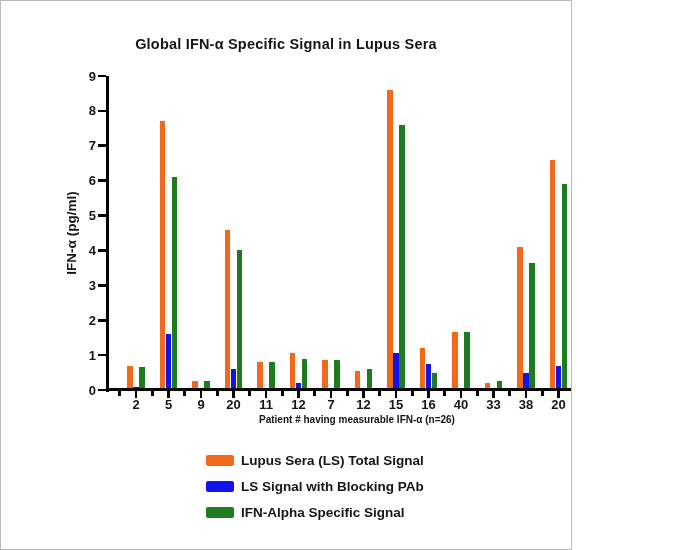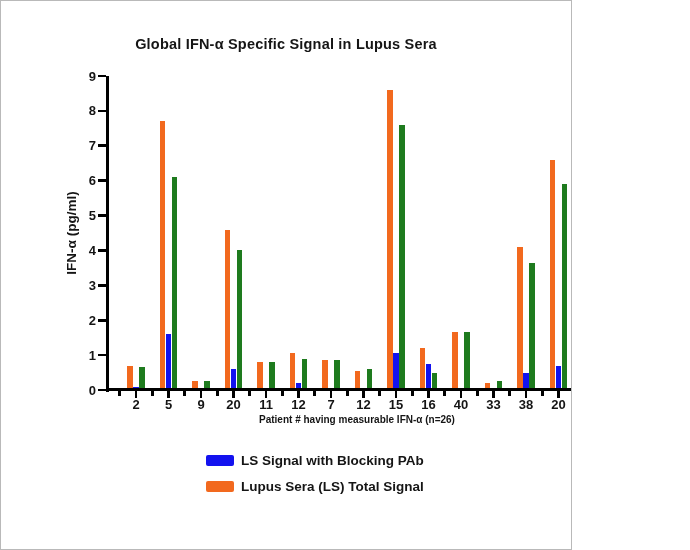--- a/index.html
+++ b/index.html
@@ -163,21 +163,25 @@
         <div class="xtick" style="left: 467.45px; top: 315px; height: 5px;"></div>
         <div class="xtick" style="left: 499.95px; top: 315px; height: 5px;"></div>
       </div>
   </div>
 
   <div class="y-axis-title">IFN-α (pg/ml)</div>
   <div class="x-axis-title">Patient # having measurable IFN-α (n=26)</div>
 
   <div class="legend" id="legend">
       <div class="legend-row">
+        <div class="legend-swatch" style="background: rgb(242, 105, 30);"></div>
+        <div class="legend-label">Lupus Sera (LS) Total Signal</div>
+      </div>
+      <div class="legend-row">
         <div class="legend-swatch" style="background: rgb(19, 18, 239);"></div>
         <div class="legend-label">LS Signal with Blocking PAb</div>
       </div>
       <div class="legend-row">
-        <div class="legend-swatch" style="background: rgb(242, 105, 30);"></div>
-        <div class="legend-label">Lupus Sera (LS) Total Signal</div>
+        <div class="legend-swatch" style="background: rgb(30, 123, 30);"></div>
+        <div class="legend-label">IFN-Alpha Specific Signal</div>
       </div>
     </div>
 </div>
 
 </body></html>

